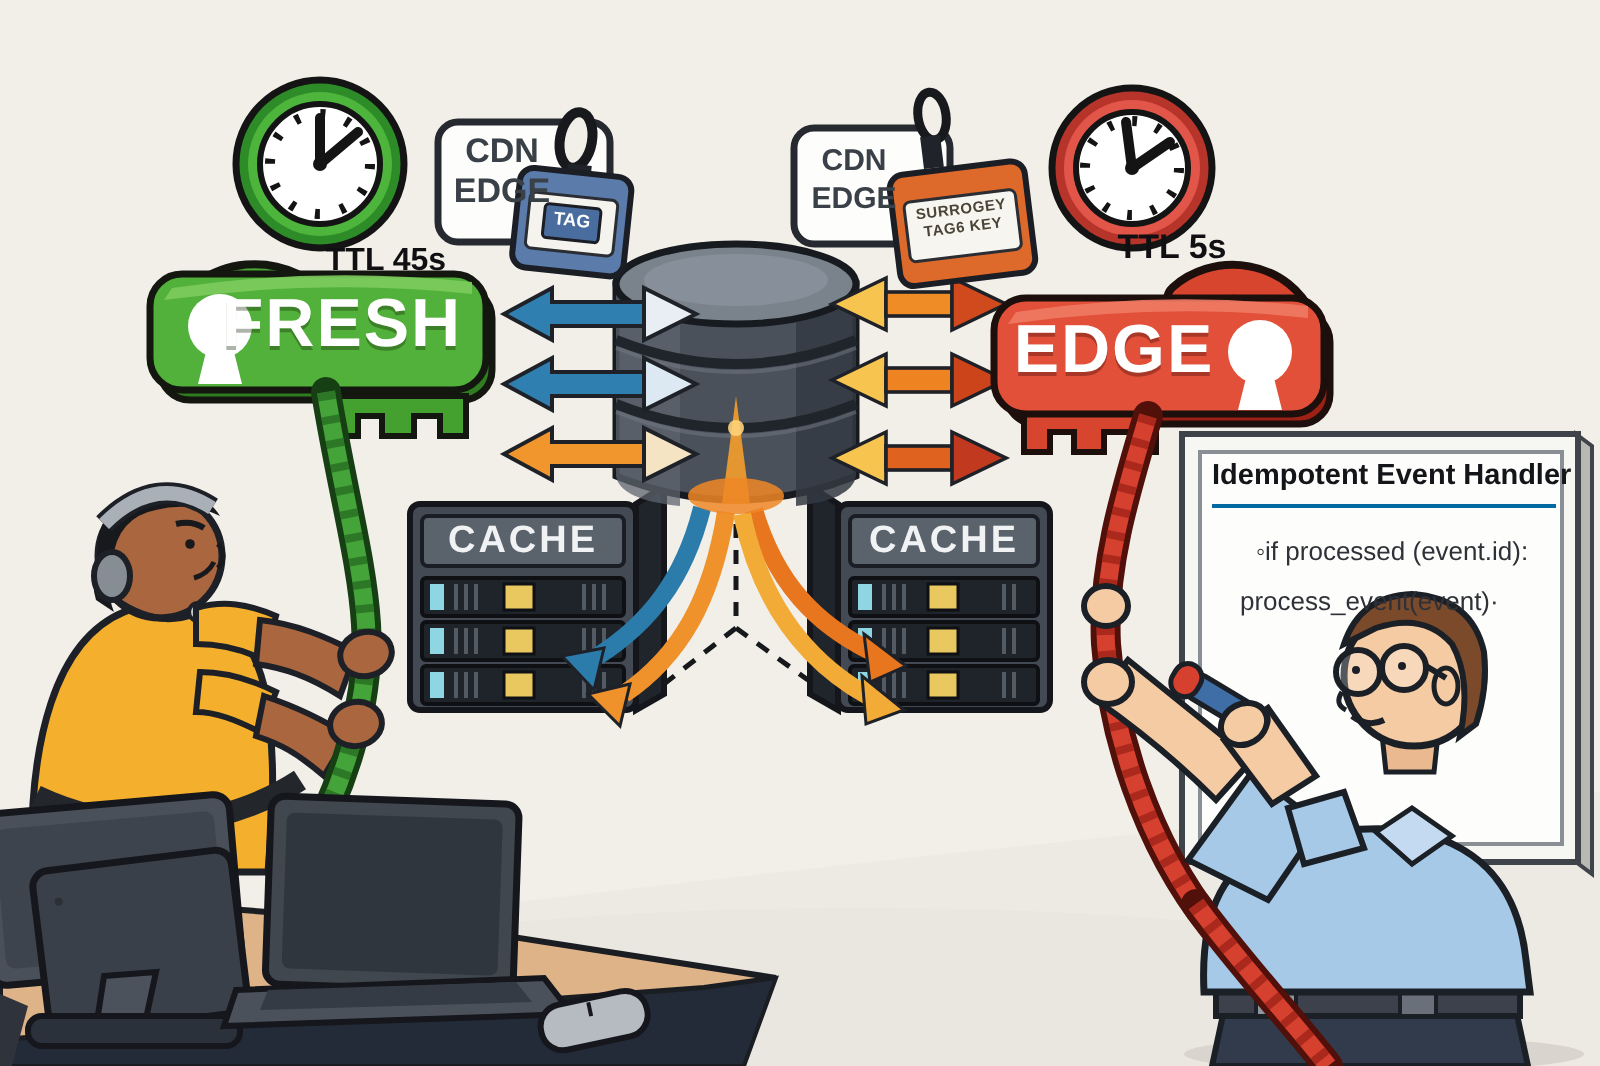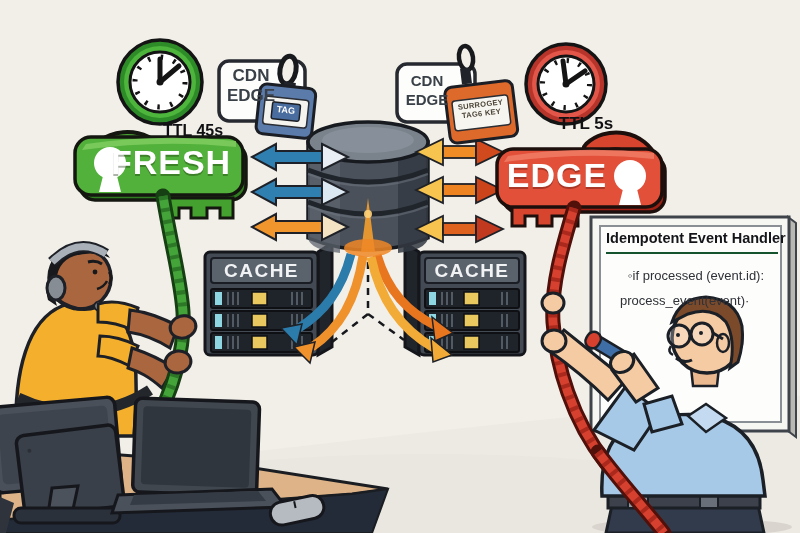--- a/index.html
+++ b/index.html
@@ -14,21 +14,21 @@
   #tag-chip{left:271px;top:105px;width:30px;font-size:9px;font-weight:700;color:#fff;transform:rotate(6deg);}
   #surrogate-tag{left:452px;top:100px;width:58px;font-size:7.5px;font-weight:700;line-height:9px;
                  color:#4a4337;letter-spacing:.3px;transform:rotate(-7deg);}
   #fresh-label{left:101px;top:143px;width:140px;font-size:34px;font-weight:800;color:#fff;
                letter-spacing:1px;text-shadow:0 2px 0 rgba(20,40,10,.35);}
   #stale-label{left:488px;top:156px;width:138px;font-size:34px;font-weight:800;color:#fff;
                letter-spacing:1px;text-shadow:0 2px 0 rgba(60,10,5,.35);}
   #cache-left-label{left:207px;top:260px;width:109px;font-size:19px;font-weight:800;color:#f0f2f4;letter-spacing:1.5px;}
   #cache-right-label{left:419px;top:260px;width:106px;font-size:19px;font-weight:800;color:#f0f2f4;letter-spacing:1.5px;}
   #wb-title{left:606px;top:230px;width:172px;font-size:14.5px;font-weight:700;color:#141519;
-            text-align:left;border-bottom:2px solid #14532d;padding-bottom:6px;white-space:nowrap;}
+            text-align:left;border-bottom:2px solid #0369a1;padding-bottom:6px;white-space:nowrap;}
   #wb-code1{left:605px;top:268px;width:182px;font-size:13px;color:#2e3137;text-align:center;}
   #wb-code2{left:620px;top:293px;width:168px;font-size:13px;color:#2e3137;text-align:left;}
 </style>
 </head>
 <body>
 
 <div id="stage">
 
 <svg id="art" width="800" height="533" viewBox="0 0 800 533">
 

